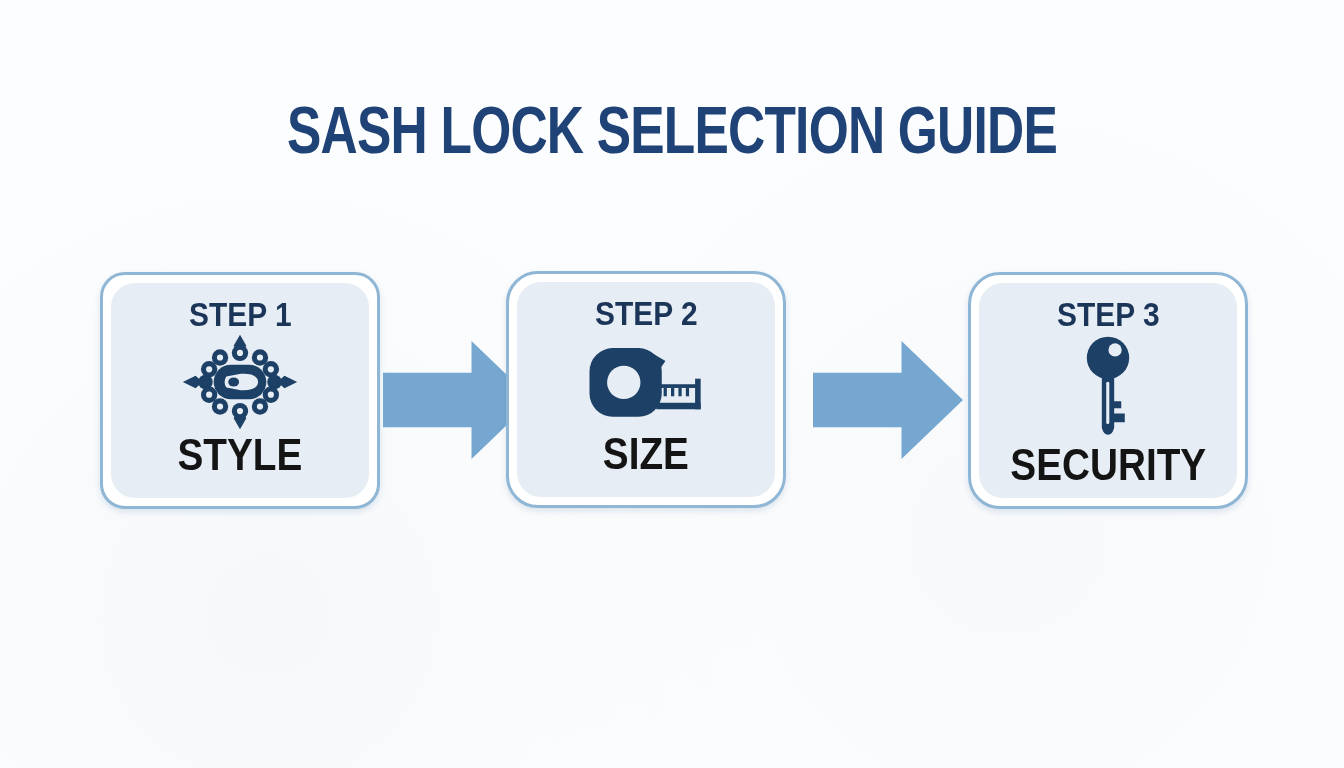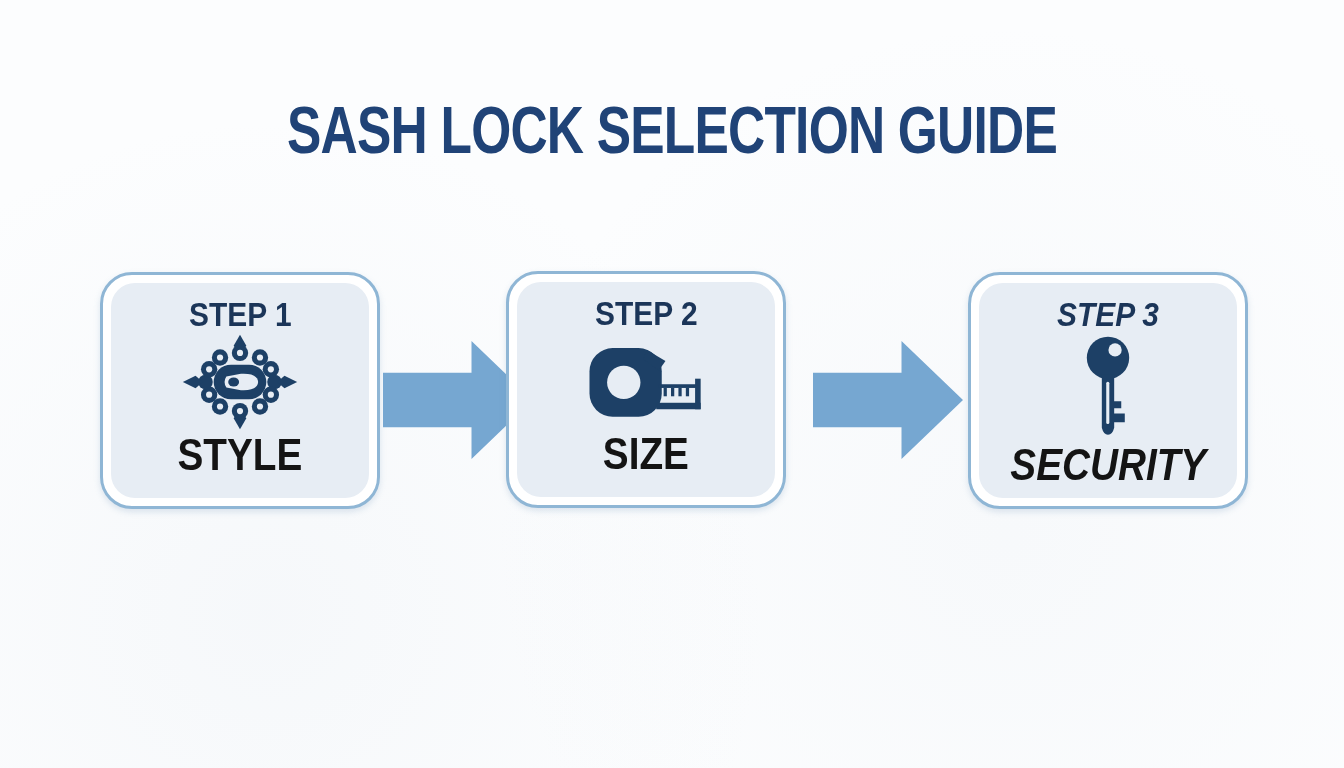--- a/index.html
+++ b/index.html
@@ -42,23 +42,23 @@
     width: 100%;
     height: 100%;
     background: #e7edf4;
     border-radius: 24px;
     display: flex;
     flex-direction: column;
     align-items: center;
     justify-content: space-between;
     padding: 12px 8px 18px 8px;
   }
-  .card-1 { left: 100px; top: 272px; }
+  .card-1 { left: 100px; top: 272px; border-radius: 25px; }
   .card-2 { left: 506px; top: 271px; }
-  .card-3 { left: 968px; top: 272px; font-style: italic; }
+  .card-3 { left: 968px; top: 272px; }
 
   .step-label {
     font-size: 34px;
     font-weight: 700;
     color: #1b3558;
     transform: scaleX(0.88);
     transform-origin: 50% 50%;
     white-space: nowrap;
   }
   .icon-wrap {

